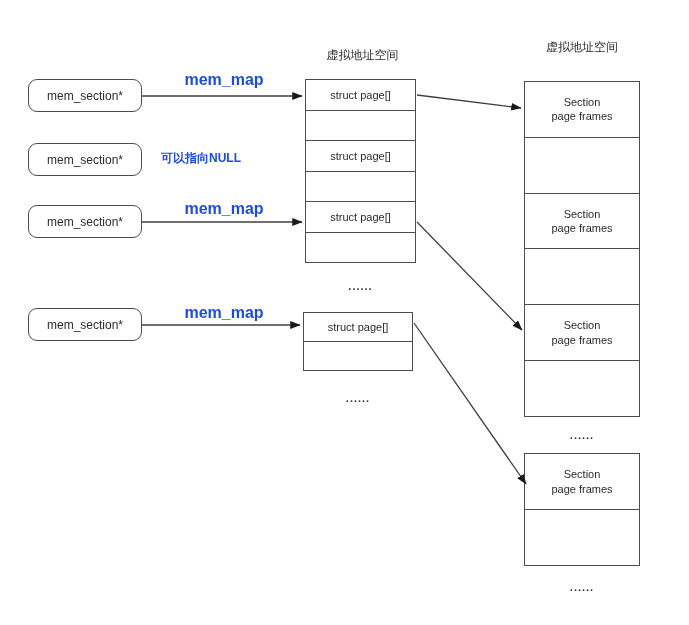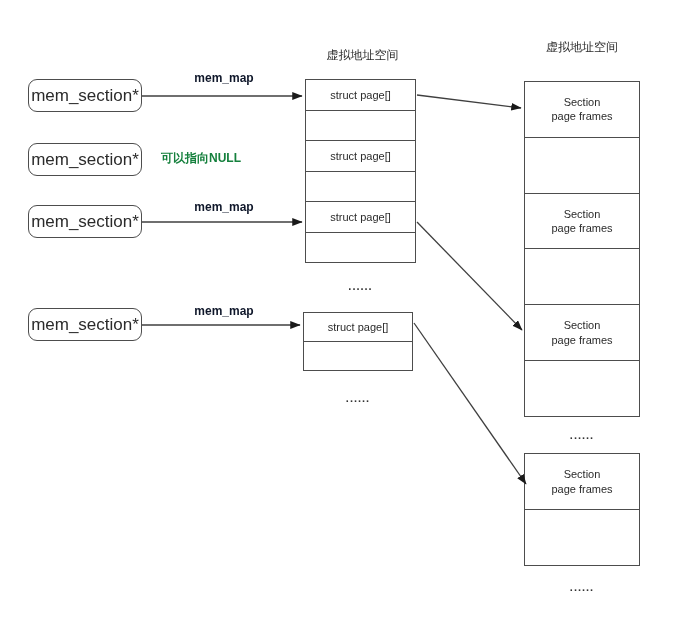--- a/index.html
+++ b/index.html
@@ -23,21 +23,21 @@
   .membox {
     position: absolute;
     width: 114px;
     height: 33px;
     border: 1px solid #4d4d4d;
     border-radius: 9px;
     background: #ffffff;
     display: flex;
     align-items: center;
     justify-content: center;
-    font-size: 17px;
+    font-size: 12px;
     color: #2b2b2b;
     text-align: center;
   }
   .stack {
     position: absolute;
     display: flex;
     flex-direction: column;
     border: 1px solid #4d4d4d;
     background: #ffffff;
   }
@@ -50,31 +50,31 @@
     color: #2b2b2b;
     border-top: 1px solid #4d4d4d;
     text-align: center;
     white-space: pre-line;
     line-height: 1.3;
   }
   .stack .cell:first-child { border-top: none; }
   .maplabel {
     position: absolute;
     width: 100px;
-    font-size: 12px;
+    font-size: 16px;
     font-weight: bold;
-    color: #0f172a;
+    color: #1d4ed8;
     text-align: center;
     white-space: nowrap;
   }
   .note {
     position: absolute;
     font-size: 12px;
     font-weight: bold;
-    color: #15803d;
+    color: #1d4ed8;
     white-space: nowrap;
   }
   .dots {
     position: absolute;
     font-size: 11px;
     font-weight: bold;
     color: #333333;
     text-align: center;
     letter-spacing: 1px;
   }

